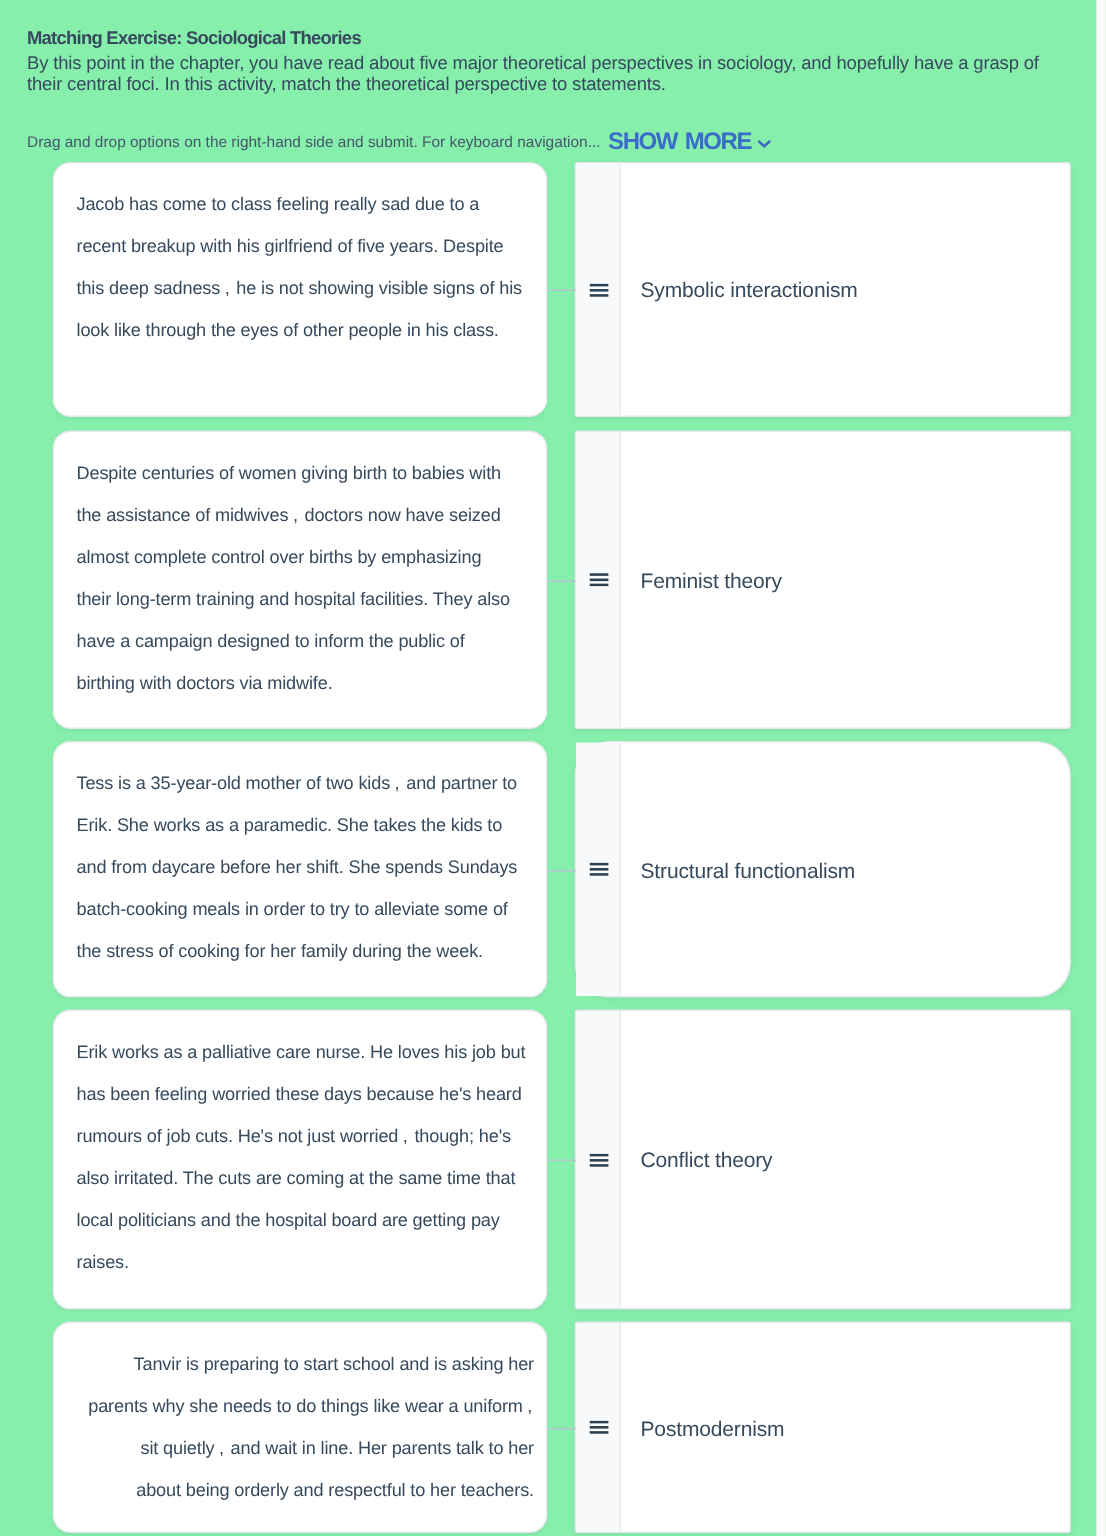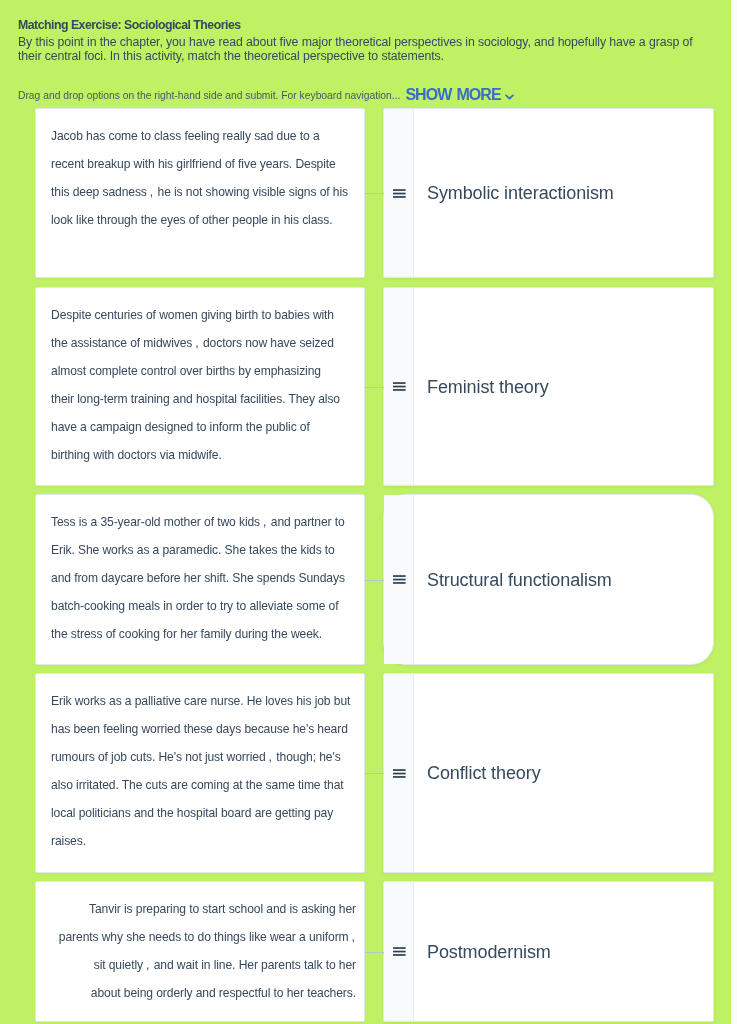--- a/index.html
+++ b/index.html
@@ -3,50 +3,50 @@
 <meta charset="utf-8">
 <style>
   * { box-sizing: border-box; }
   html, body { margin:0; padding:0; }
   body {
     width: 737px; height: 1024px;
     background: #ffffff;
     font-family: "Liberation Sans", sans-serif;
     overflow: hidden;
   }
-  .page { position:absolute; left:0; top:0; width:731px; height:1024px; background:#bef264; overflow:hidden; }
+  .page { position:absolute; left:0; top:0; width:731px; height:1024px; background:#86efac; overflow:hidden; }
   .scroll-track { position:absolute; left:732px; top:0; width:5px; height:1024px; background:#fbfbfb; }
 
   .intro { position:absolute; left:18px; top:18px; width:700px; }
   .ex-title { font-size:12.3px; letter-spacing:-0.5px; font-weight:bold; color:#36495d; line-height:15px; }
   .ex-desc  { font-size:12.3px; letter-spacing:-0.1px; color:#36495d; line-height:14px; margin-top:2px; }
   .kb-row   { position:absolute; left:18px; top:85px; font-size:10.3px; letter-spacing:0px; color:#44586a; white-space:nowrap; }
   .show-more { color:#3a6cc8; font-weight:bold; font-size:16px; letter-spacing:-0.95px; word-spacing:1.6px; margin-left:5px; position:relative; top:1px; }
   .chev { display:inline-block; margin-left:4px; position:relative; top:1px; }
 
   .lcard {
     position:absolute; left:35px; width:330px; background:#fff;
-    border:1px solid #e4e8eb; border-radius:2px;
+    border:1px solid #e4e8eb; border-radius:12px;
     box-shadow: 0 1px 2px rgba(70,80,95,0.07);
   }
   .lcard .txt {
     position:absolute; left:15px; top:13px; right:8px;
     font-size:12.1px; letter-spacing:-0.1px; color:#36495d; line-height:28px;
     white-space:nowrap;
   }
   .rcard {
     position:absolute; left:383px; width:331px; background:#fff;
     border:1px solid #e4e8eb; border-radius:2px;
     box-shadow: 0 1px 3px rgba(70,80,95,0.10);
   }
   .handle { position:absolute; left:0; top:0; bottom:0; width:30px; background:#f8f9fa; border-right:1px solid #e9ecef; }
   .ham { position:absolute; left:8.8px; top:50%; margin-top:-4.5px; width:13px; height:9px; display:block; }
   .ham svg { display:block; }
   .answer { position:absolute; left:43px; top:50%; transform:translateY(-50%);
-            font-size:18px; letter-spacing:-0.1px; color:#36495d; white-space:nowrap; }
+            font-size:14px; letter-spacing:-0.1px; color:#36495d; white-space:nowrap; }
   .connector { position:absolute; height:1.5px; background:#b9c4ce; }
   .cm { display:inline-block; padding-left:3px; padding-right:1.2px; }
 </style>
 </head>
 <body>
 
 <div class="page">
 
   <div class="intro">
     <div class="ex-title">Matching Exercise: Sociological Theories</div>

